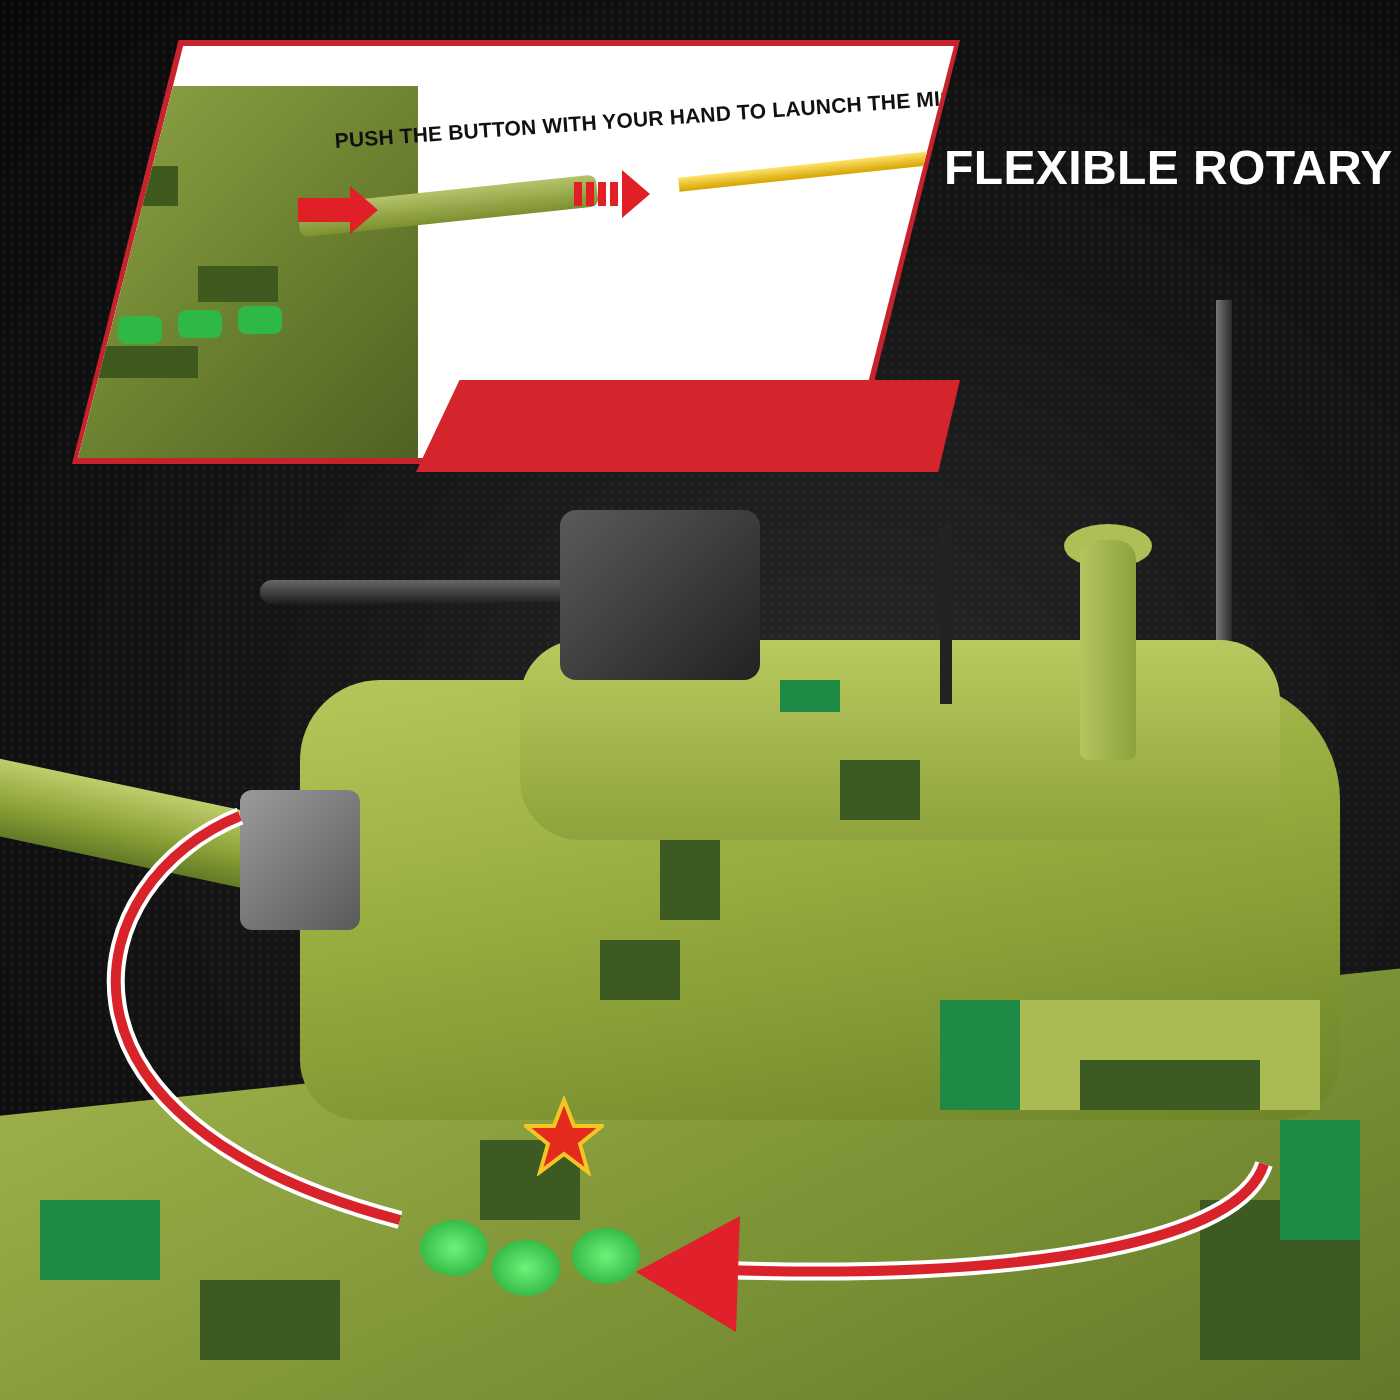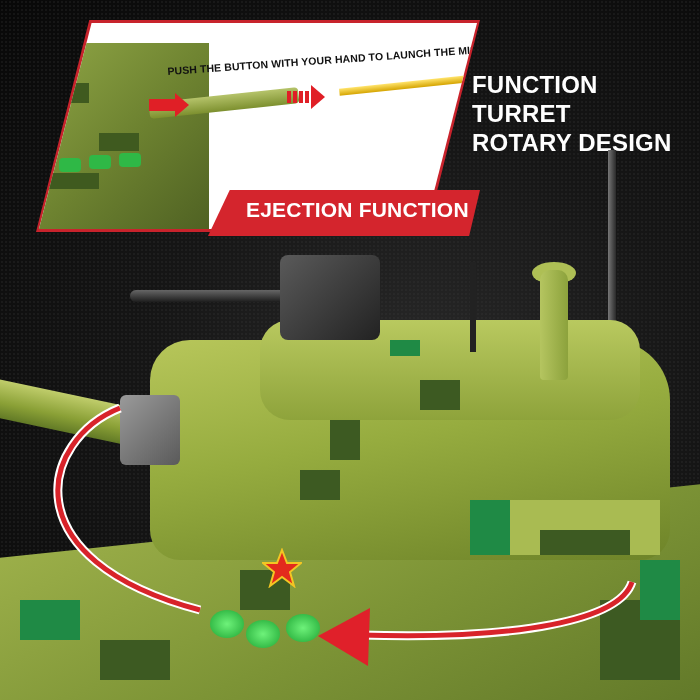--- a/index.html
+++ b/index.html
@@ -80,26 +80,24 @@
         <div class="gem" style="left:50px;top:112px"></div>
         <div class="gem" style="left:80px;top:110px"></div>
       </div>
       <div class="inset-barrel"></div>
       <div class="inset-missile"></div>
       <div class="arrow1"></div>
       <div class="arrow2"></div>
       <div class="push-text">PUSH THE BUTTON WITH YOUR HAND TO LAUNCH THE MISSILE</div>
     </div>
     <div class="eject-band"></div>
-    <div class="eject-text">EJECTION FUNCTION</div>
   </div>
 
   <div class="headline">
-    <div>FUNCTION TURRET</div>
-    <div>ROTARY DESIGN</div>
+    <div>FLEXIBLE ROTARY</div>
   </div>
 
   <div class="antenna"></div>
   <div class="hull"></div>
   <div class="camo g" style="left:20px;top:600px;width:60px;height:40px"></div>
   <div class="camo" style="left:100px;top:640px;width:70px;height:40px"></div>
   <div class="camo" style="left:600px;top:600px;width:80px;height:80px"></div>
   <div class="camo g" style="left:640px;top:560px;width:40px;height:60px"></div>
   <div class="main-gun"></div>
   <div class="turret"></div>

